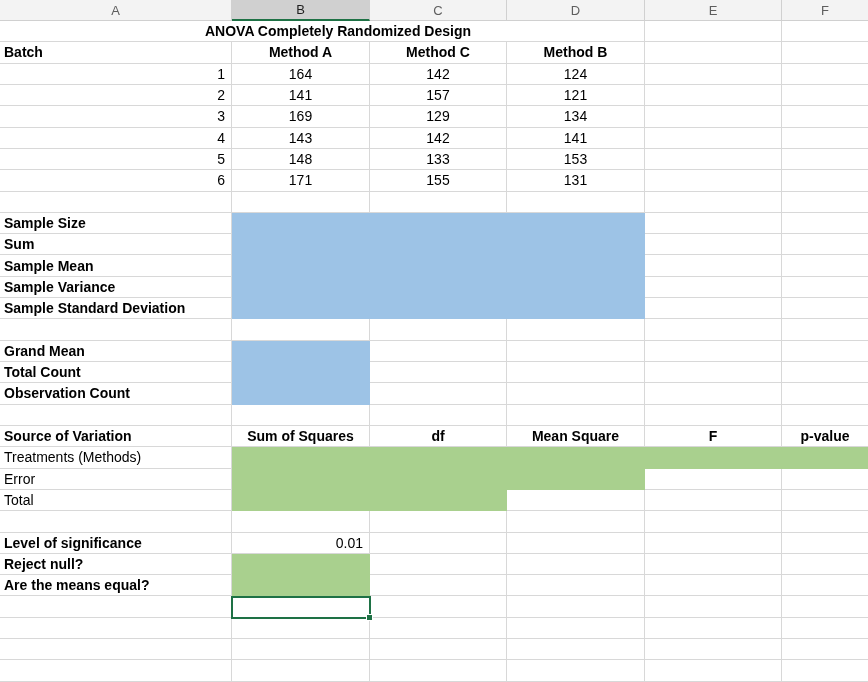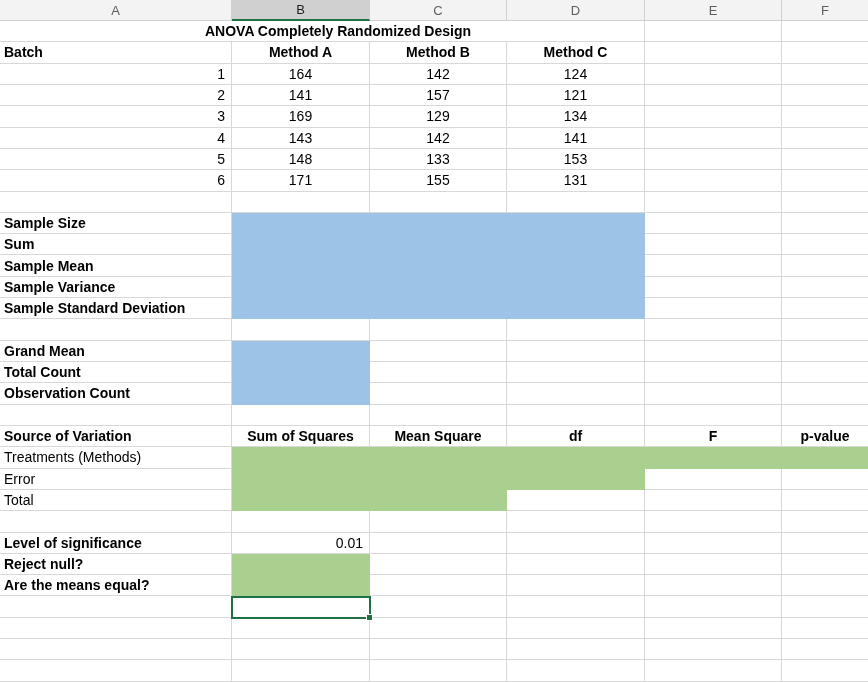--- a/index.html
+++ b/index.html
@@ -41,22 +41,22 @@
       <div class="colHeader">D</div>
       <div class="colHeader">E</div>
       <div class="colHeader last">F</div>
     </div>
   <div id="grid">
       <div class="cell title" style="grid-column: span 4;">ANOVA Completely Randomized Design</div>
       <div class="cell"></div>
       <div class="cell last"></div>
       <div class="cell b l">Batch</div>
       <div class="cell b c">Method A</div>
+      <div class="cell b c">Method C</div>
       <div class="cell b c">Method B</div>
-      <div class="cell b c">Method C</div>
       <div class="cell"></div>
       <div class="cell last"></div>
       <div class="cell r">1</div>
       <div class="cell c">164</div>
       <div class="cell c">142</div>
       <div class="cell c">124</div>
       <div class="cell"></div>
       <div class="cell last"></div>
       <div class="cell r">2</div>
       <div class="cell c">141</div>
@@ -149,22 +149,22 @@
       <div class="cell"></div>
       <div class="cell last"></div>
       <div class="cell"></div>
       <div class="cell"></div>
       <div class="cell"></div>
       <div class="cell"></div>
       <div class="cell"></div>
       <div class="cell last"></div>
       <div class="cell b l">Source of Variation</div>
       <div class="cell b c">Sum of Squares</div>
+      <div class="cell b c">df</div>
       <div class="cell b c">Mean Square</div>
-      <div class="cell b c">df</div>
       <div class="cell b c">F</div>
       <div class="cell b c last">p-value</div>
       <div class="cell l">Treatments (Methods)</div>
       <div class="cell"></div>
       <div class="cell"></div>
       <div class="cell"></div>
       <div class="cell"></div>
       <div class="cell last"></div>
       <div class="cell l">Error</div>
       <div class="cell"></div>

